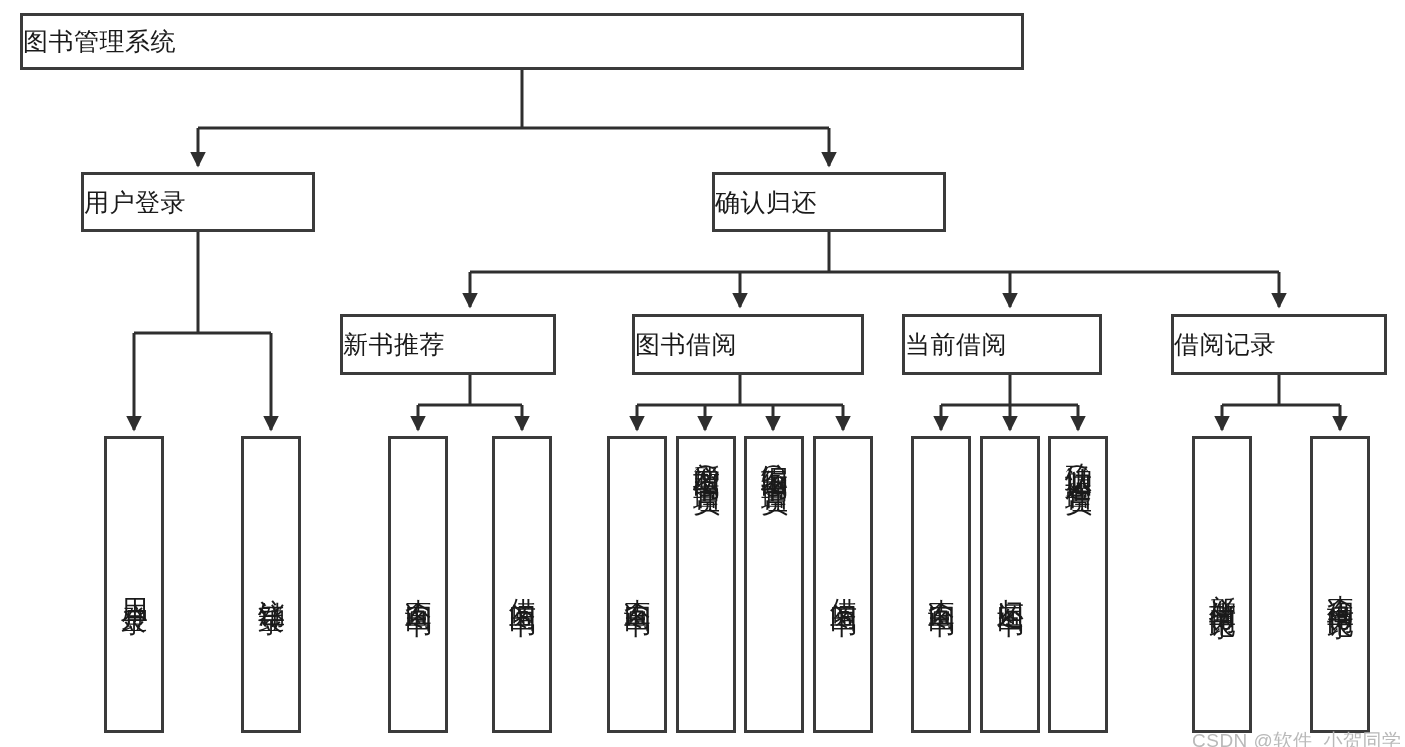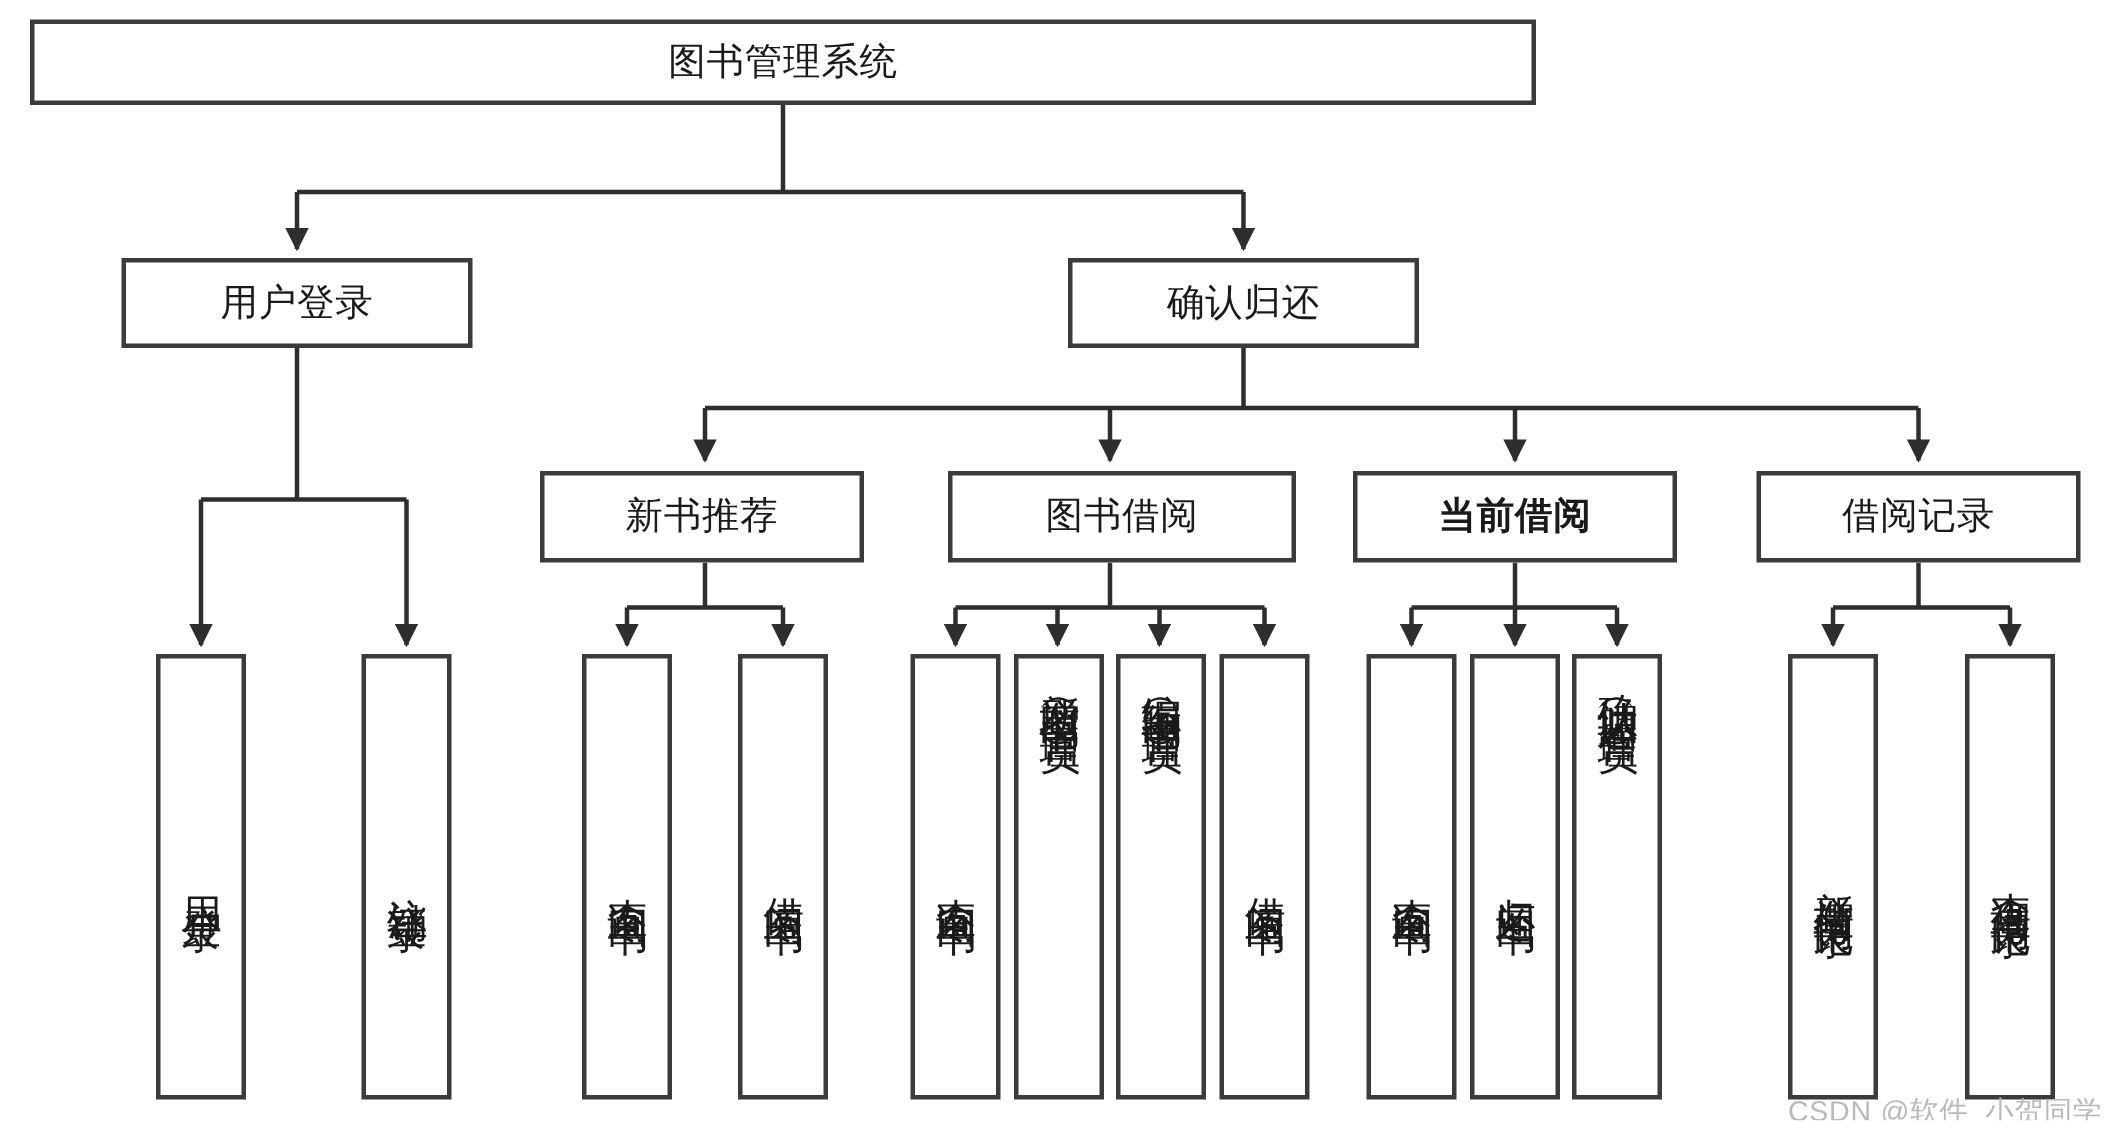--- a/index.html
+++ b/index.html
@@ -24,21 +24,21 @@
     width: 1405px;
     height: 747px;
   }
   .node {
     position: absolute;
     box-sizing: border-box;
     background: #ffffff;
     border: 3px solid #3b3b3b;
     display: flex;
     align-items: center;
-    justify-content: center;
+    justify-content: flex-start;
     color: #1a1a1a;
     z-index: 2;
   }
   .node .label {
     display: block;
     text-align: center;
     line-height: 1.0;
   }
   .node.horizontal .label {
     font-size: 25px;
@@ -131,27 +131,27 @@
     <span class="label">图书管理系统</span>
   </div>
 
   <div class="node horizontal" style="left:81px; top:172px; width:234px; height:60px;">
     <span class="label">用户登录</span>
   </div>
   <div class="node horizontal" style="left:712px; top:172px; width:234px; height:60px;">
     <span class="label">确认归还</span>
   </div>
 
-  <div class="node horizontal" style="left:360px; top:314px; width:216px; height:61px;">
+  <div class="node horizontal" style="left:340px; top:314px; width:216px; height:61px;">
     <span class="label">新书推荐</span>
   </div>
   <div class="node horizontal" style="left:632px; top:314px; width:232px; height:61px;">
     <span class="label">图书借阅</span>
   </div>
-  <div class="node horizontal" style="left:902px; top:314px; width:216px; height:61px;font-weight:bold;">
+  <div class="node horizontal" style="left:902px; top:314px; width:200px; height:61px;">
     <span class="label">当前借阅</span>
   </div>
   <div class="node horizontal" style="left:1171px; top:314px; width:216px; height:61px;">
     <span class="label">借阅记录</span>
   </div>
 
   <div class="node vertical centered" style="left:104px; top:436px; width:60px; height:297px;">
     <span class="label">用户登录</span>
   </div>
   <div class="node vertical centered" style="left:241px; top:436px; width:60px; height:297px;">

